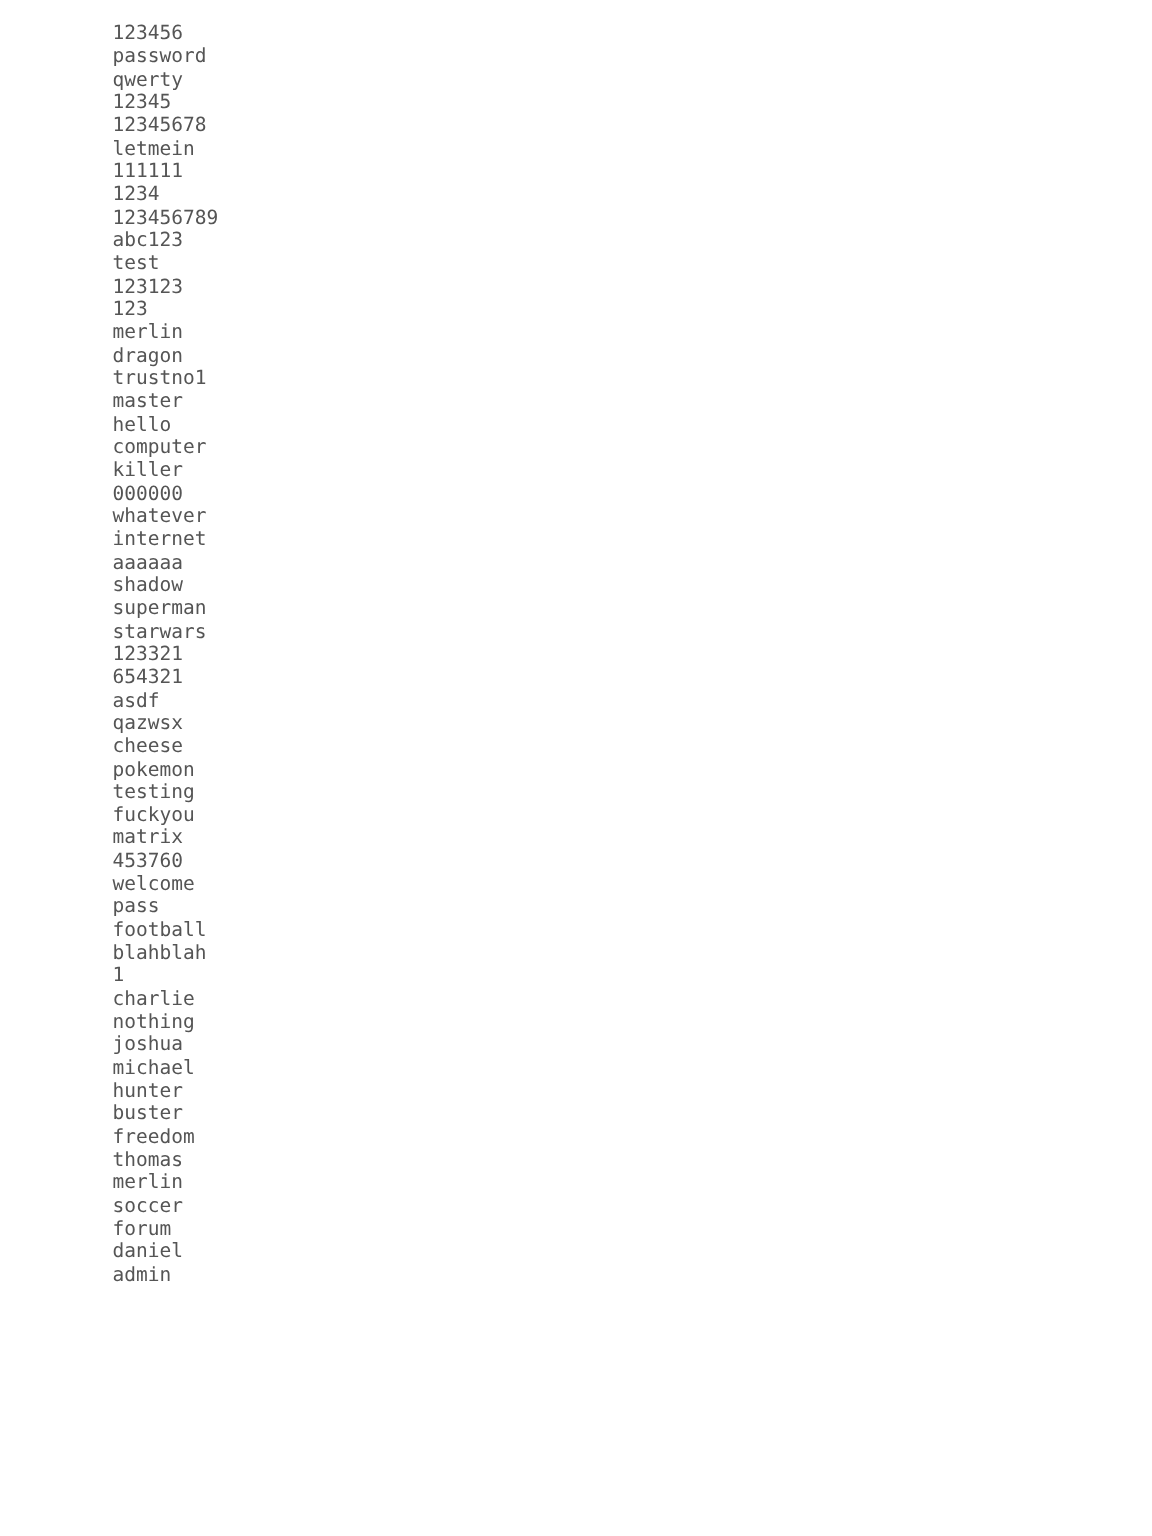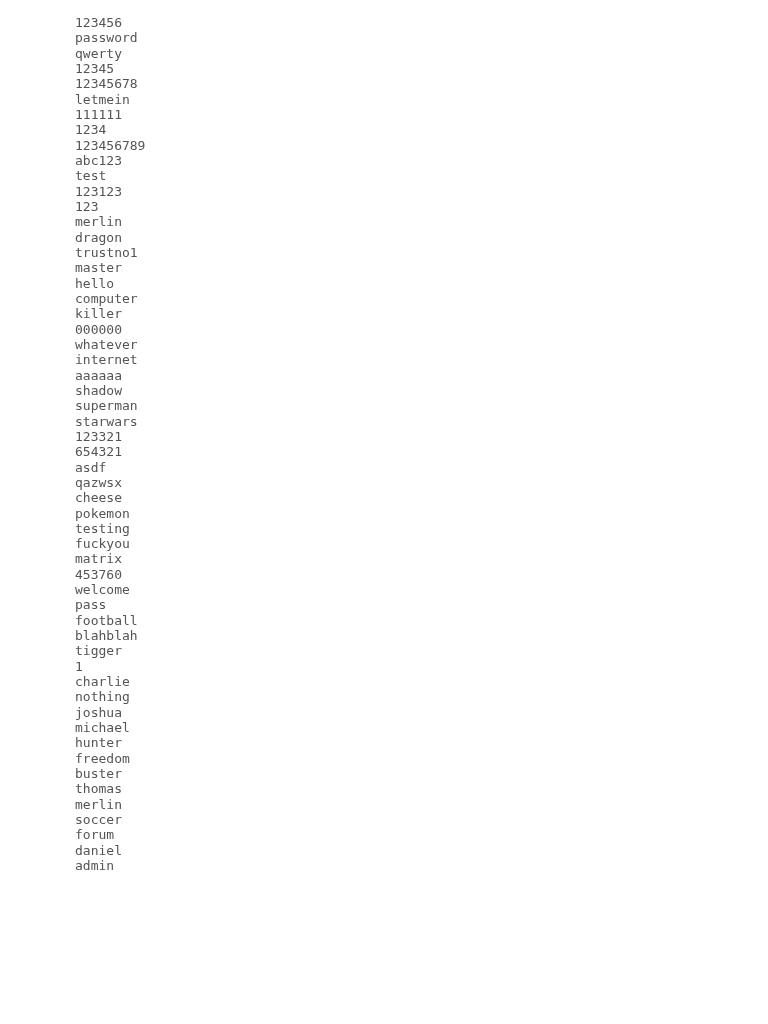--- a/index.html
+++ b/index.html
@@ -61,28 +61,27 @@
     <span class="password-item">cheese</span>
     <span class="password-item">pokemon</span>
     <span class="password-item">testing</span>
     <span class="password-item">fuckyou</span>
     <span class="password-item">matrix</span>
     <span class="password-item">453760</span>
     <span class="password-item">welcome</span>
     <span class="password-item">pass</span>
     <span class="password-item">football</span>
     <span class="password-item">blahblah</span>
-    <span class="password-item">tigger</span>
     <span class="password-item">1</span>
     <span class="password-item">charlie</span>
     <span class="password-item">nothing</span>
     <span class="password-item">joshua</span>
     <span class="password-item">michael</span>
     <span class="password-item">hunter</span>
+    <span class="password-item">buster</span>
     <span class="password-item">freedom</span>
-    <span class="password-item">buster</span>
     <span class="password-item">thomas</span>
     <span class="password-item">merlin</span>
     <span class="password-item">soccer</span>
     <span class="password-item">forum</span>
     <span class="password-item">daniel</span>
     <span class="password-item">admin</span>
   </div>
 
 </body></html>

